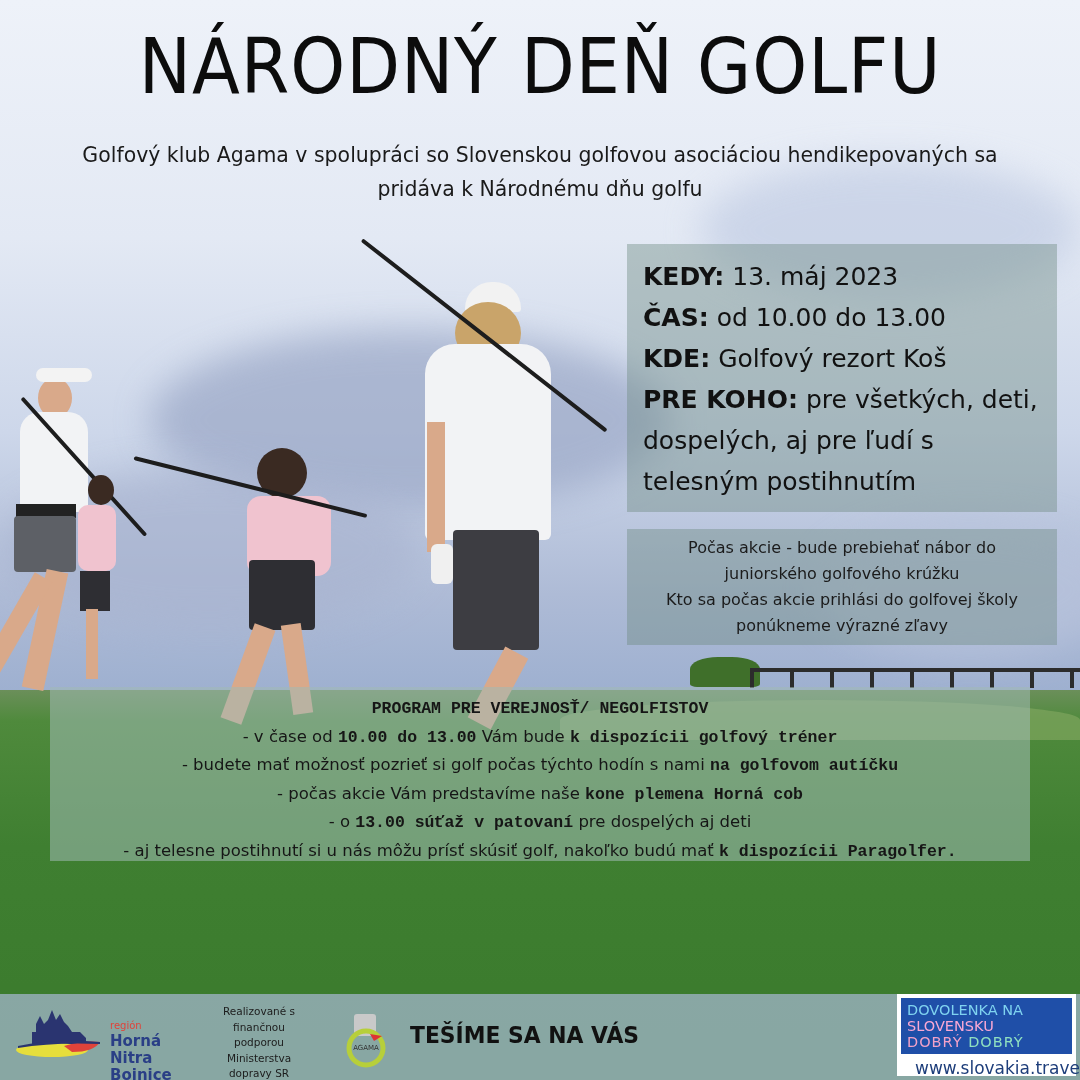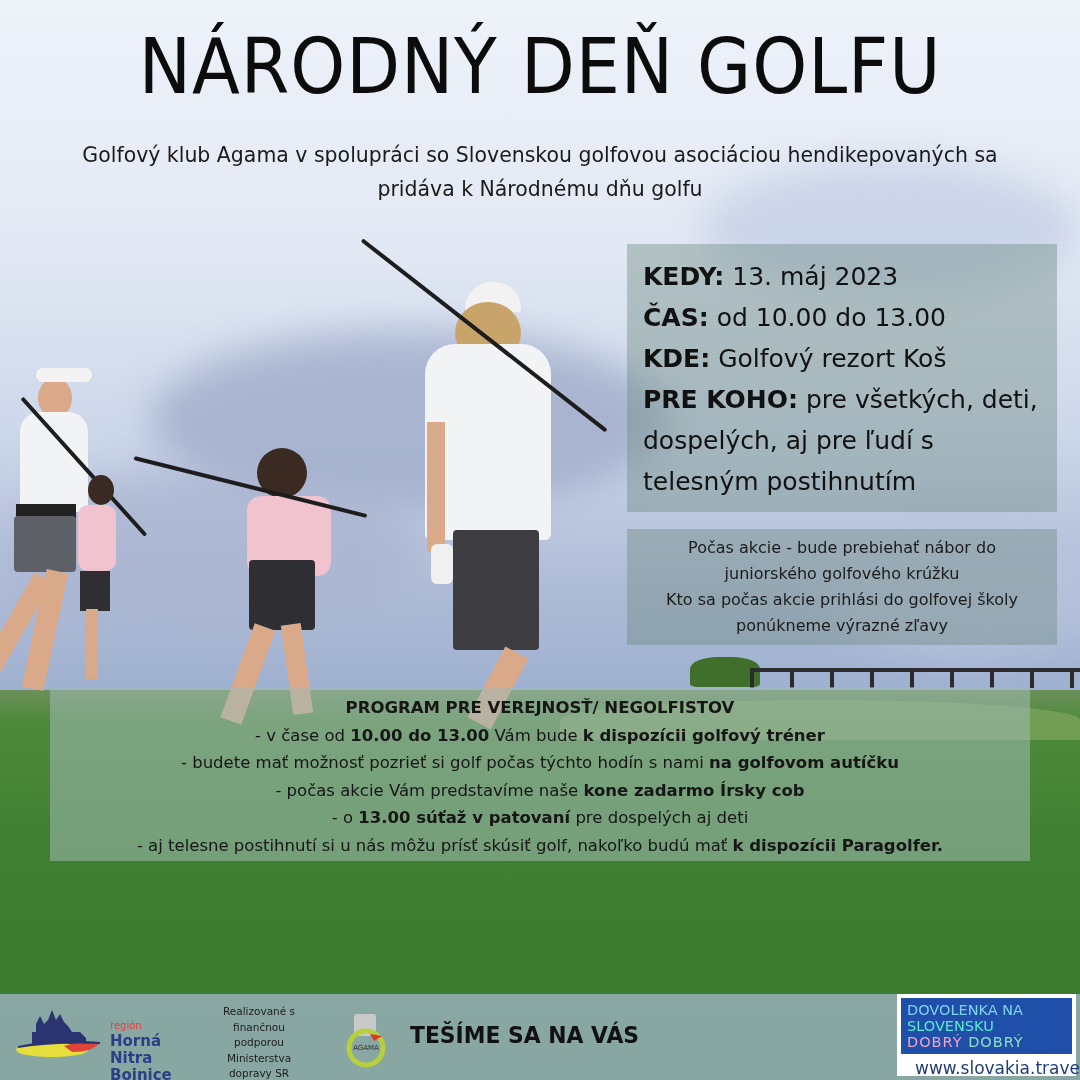--- a/index.html
+++ b/index.html
@@ -41,41 +41,41 @@
 
   
   .panel { position: absolute; background: rgba(110,138,128,0.42); }
   .info { left: 627px; top: 244px; width: 430px; height: 268px; padding: 12px 0 0 16px; }
   .info .line { font-size: 25px; line-height: 41px; color: #111; white-space: nowrap; }
   .info b { font-weight: 700; }
   .recruit { left: 627px; top: 529px; width: 430px; height: 116px; padding-top: 6px; text-align: center; font-size: 16px; line-height: 26px; color: #1b1b1b; }
 
   .program { left: 50px; top: 687px; width: 980px; height: 174px; padding-top: 7px; text-align: center; font-size: 16.5px; line-height: 27.5px; color: #161616; background: rgba(160,185,180,0.55); }
   .program .pl { white-space: nowrap; }
-  .program b, .golfers b { font-weight: 700; }
+  .program b, .golfers b { font-weight: 700; font-family: Liberation Mono, monospace; }
   .golfers { left: 50px; top: 879px; width: 980px; height: 86px; padding-top: 5px; text-align: center; font-size: 16.5px; line-height: 27px; color: #161616; background: rgba(160,185,195,0.62); }
 
   
   .footer { position: absolute; left: 0; top: 994px; width: 1080px; height: 86px; background: rgba(150,175,185,0.85); }
   .logo-region { position: absolute; left: 14px; top: 12px; width: 190px; height: 64px; }
   .castle { position: absolute; left: 0; top: 0; width: 86px; height: 54px; }
   .region-small { position: absolute; left: 96px; top: 14px; font-size: 10px; color: #e0433a; }
   .region-name { position: absolute; left: 96px; top: 27px; font-size: 15px; line-height: 17px; font-weight: 700; color: #2a3f86; }
   .funding { position: absolute; left: 222px; top: 1px; width: 74px; text-align: center; font-size: 10.5px; line-height: 15.5px; color: #1c1c1c; margin-top: 9px; }
   .agama { position: absolute; left: 344px; top: 14px; width: 44px; height: 60px; }
   .tesime { position: absolute; left: 410px; top: 28px; font-size: 23px; font-weight: 700; color: #111; white-space: nowrap; transform: scaleX(0.95); transform-origin: left; }
   .ministry { position: absolute; left: 688px; top: 20px; width: 205px; height: 50px; }
   .crest { position: absolute; left: 0; top: 4px; width: 32px; height: 36px; }
   .min-text { position: absolute; left: 42px; top: 0; font-size: 11.5px; line-height: 13.5px; color: #2b4fa0; white-space: nowrap; }
   .min-rule { position: absolute; left: 42px; top: 16px; width: 98px; height: 3px; background: linear-gradient(90deg, #ffffff 0 30%, #2b4fa0 30% 65%, #d33b3b 65%); }
   .min-text2 { position: absolute; left: 42px; top: 20px; font-size: 11.5px; line-height: 14px; color: #2b4fa0; white-space: nowrap; }
   .travel { position: absolute; left: 897px; top: 0; width: 179px; height: 82px; background: #fff; }
   .travel-box { position: absolute; left: 4px; top: 4px; width: 171px; height: 56px; background: #1f4fa8; padding: 4px 0 0 6px; }
   .travel-l1 { font-size: 14.5px; line-height: 16px; color: #7fd3f0; white-space: nowrap; }
-  .travel-l2 { font-size: 14.5px; line-height: 16px; color: #5eead4; white-space: nowrap; }
+  .travel-l2 { font-size: 14.5px; line-height: 16px; color: #f9a8d4; white-space: nowrap; }
   .travel-l3 { font-size: 14.5px; line-height: 17px; white-space: nowrap; letter-spacing: 1px; }
   .travel-l3 span:nth-child(1){color:#f2a2c8}
   .travel-l3 span:nth-child(2){color:#f3e08a}
   .travel-l3 span:nth-child(3){color:#8fe0c0}
   .travel-l3 span:nth-child(4){color:#ffb870}
   .travel-url { position: absolute; left: 18px; top: 64px; font-size: 17px; color: #1d3d7a; }
 </style>
 </head>
 <body>
 
@@ -157,21 +157,21 @@
     <div>Počas akcie - bude prebiehať nábor do</div>
     <div>juniorského golfového krúžku</div>
     <div>Kto sa počas akcie prihlási do golfovej školy</div>
     <div>ponúkneme výrazné zľavy</div>
   </div>
 
   <div class="panel program">
     <div class="pl"><b>PROGRAM PRE VEREJNOSŤ/ NEGOLFISTOV</b></div>
     <div class="pl"><span>- v čase od </span><b>10.00 do 13.00</b><span> Vám bude </span><b>k dispozícii golfový tréner</b></div>
     <div class="pl"><span>- budete mať možnosť pozrieť si golf počas týchto hodín s nami </span><b>na golfovom autíčku</b></div>
-    <div class="pl"><span>- počas akcie Vám predstavíme naše </span><b>kone zadarmo Írsky cob</b></div>
+    <div class="pl"><span>- počas akcie Vám predstavíme naše </span><b>kone plemena Horná cob</b></div>
     <div class="pl"><span>- o </span><b>13.00 súťaž v patovaní</b><span> pre dospelých aj deti</span></div>
     <div class="pl"><span>- aj telesne postihnutí si u nás môžu prísť skúsiť golf, nakoľko budú mať </span><b>k dispozícii Paragolfer.</b></div>
   </div>
 
 
   <div class="footer">
     <div class="logo-region">
       <svg class="castle" viewBox="0 0 86 54">
         <path d="M18 40 L18 26 L22 26 L22 18 L26 10 L30 18 L34 14 L38 4 L42 14 L46 8 L50 16 L54 20 L58 26 L66 26 L72 32 L72 40 Z" fill="#2a3470"></path>
         <ellipse cx="38" cy="44" rx="36" ry="7" fill="#e6de3c"></ellipse>

